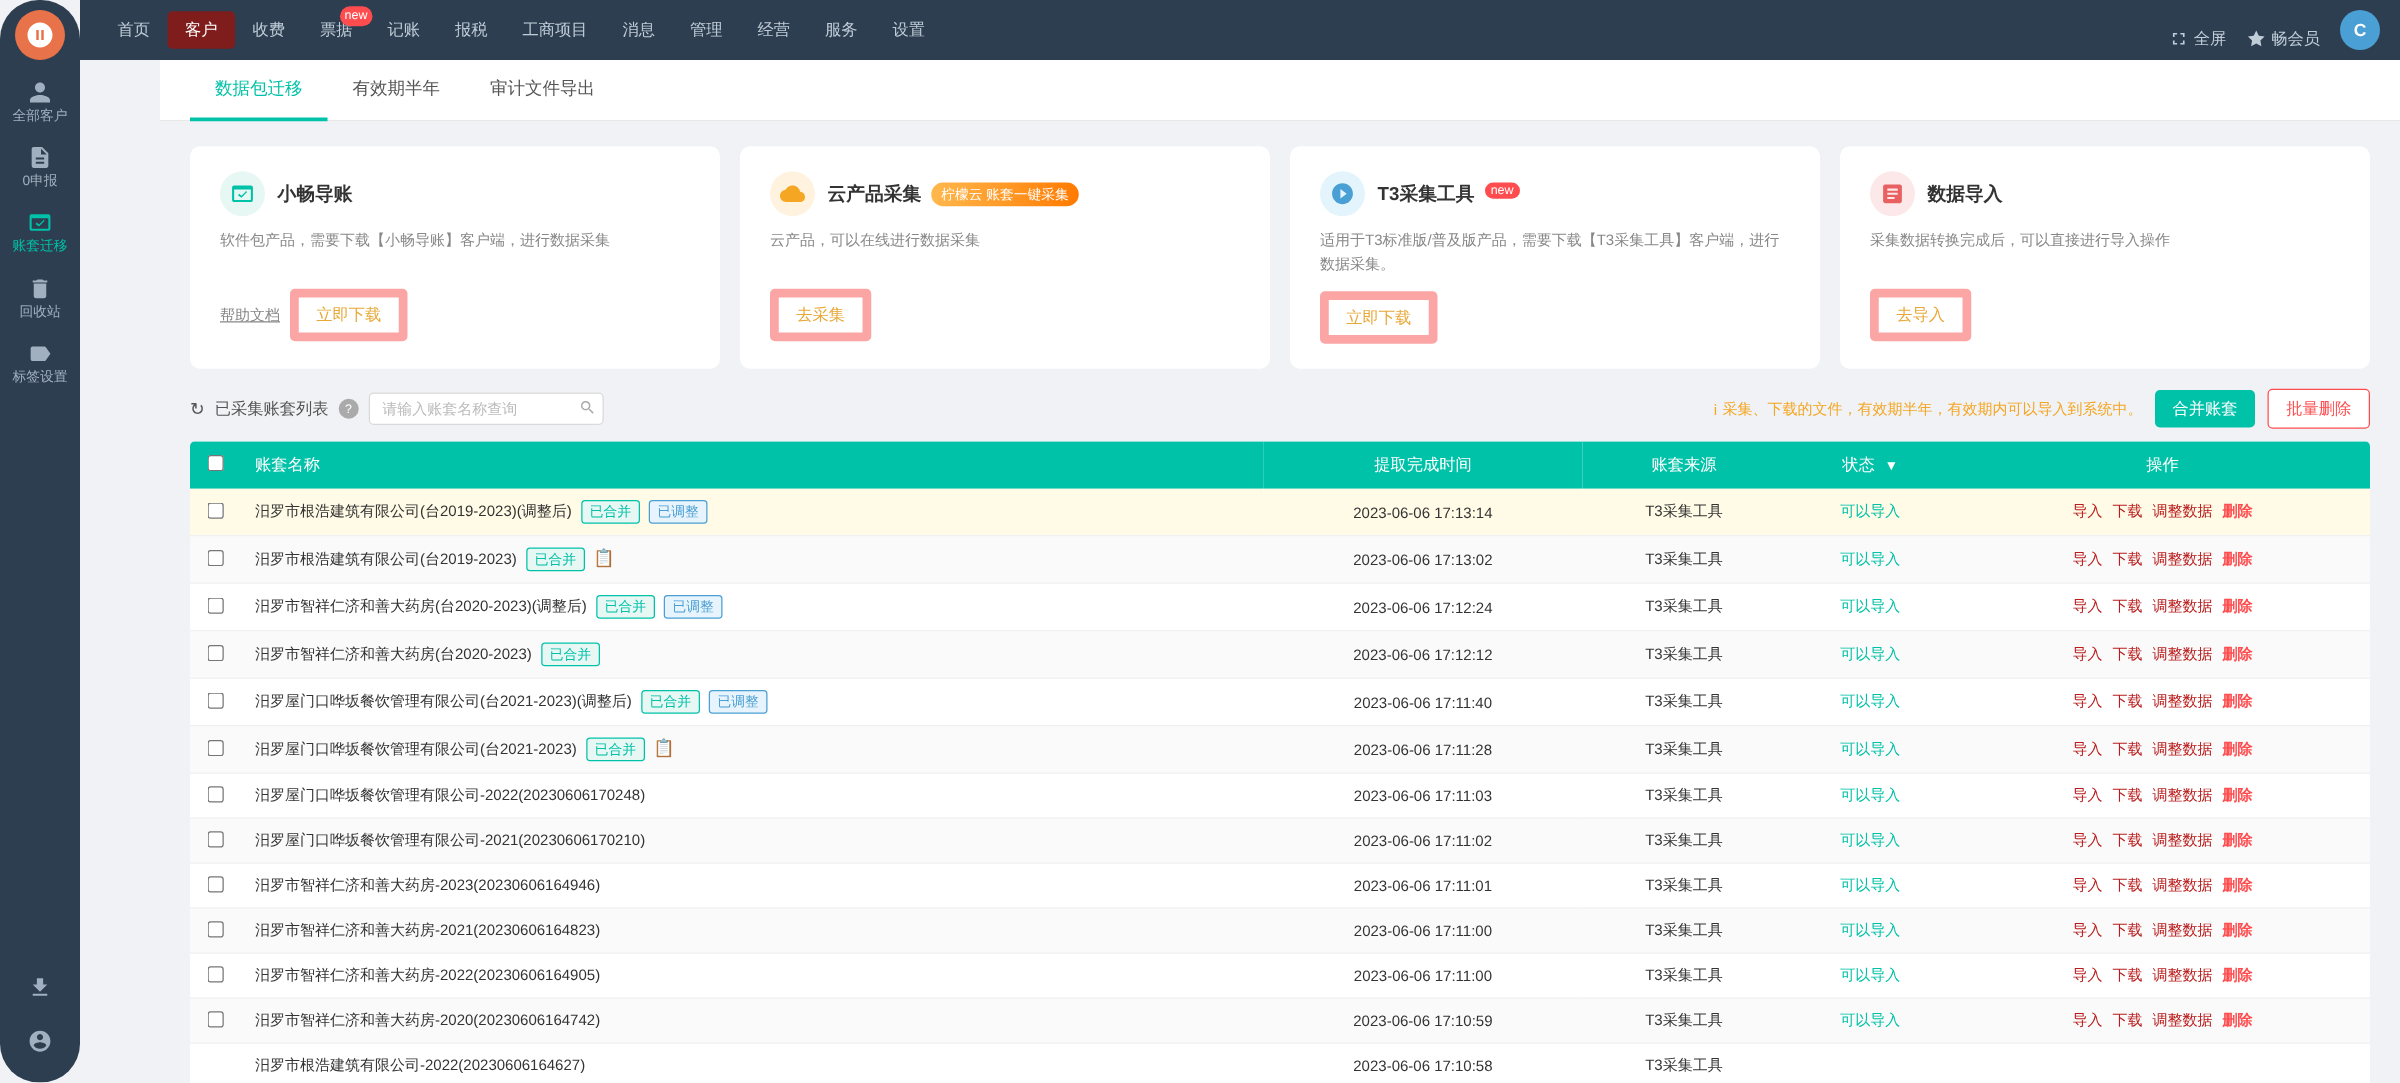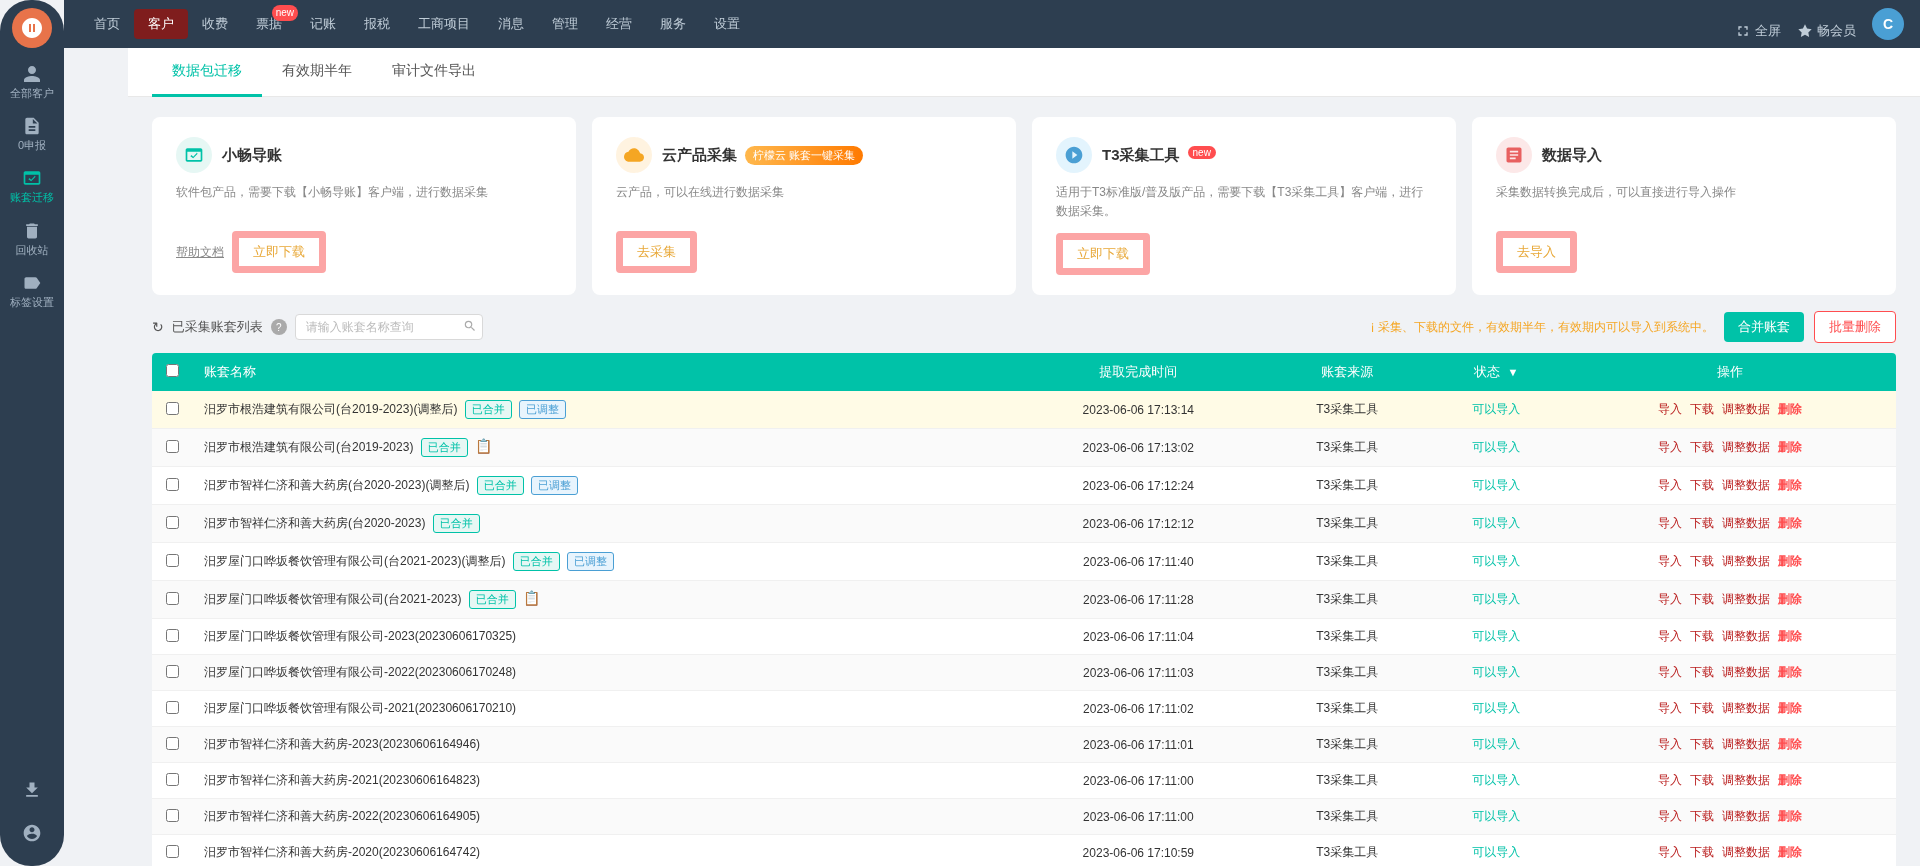--- a/index.html
+++ b/index.html
@@ -505,28 +505,20 @@
             <tr>
               <td><input type="checkbox" style=""></td>
               <td>汨罗屋门口哗坂餐饮管理有限公司(台2021-2023) <span class="tag green">已合并</span> <span class="file-icon">📋</span></td>
               <td>2023-06-06 17:11:28</td>
               <td>T3采集工具</td>
               <td><span class="status-text">可以导入</span></td>
               <td><span class="action-link ">导入</span><span class="action-link ">下载</span><span class="action-link ">调整数据</span><span class="action-link red">删除</span></td>
             </tr>
             <tr>
               <td><input type="checkbox" style=""></td>
-              <td>汨罗屋门口哗坂餐饮管理有限公司-2023(20230606170325)</td>
-              <td>2023-06-06 17:11:04</td>
-              <td>T3采集工具</td>
-              <td><span class="status-text">可以导入</span></td>
-              <td><span class="action-link ">导入</span><span class="action-link ">下载</span><span class="action-link ">调整数据</span><span class="action-link red">删除</span></td>
-            </tr>
-            <tr>
-              <td><input type="checkbox" style=""></td>
               <td>汨罗屋门口哗坂餐饮管理有限公司-2022(20230606170248)</td>
               <td>2023-06-06 17:11:03</td>
               <td>T3采集工具</td>
               <td><span class="status-text">可以导入</span></td>
               <td><span class="action-link ">导入</span><span class="action-link ">下载</span><span class="action-link ">调整数据</span><span class="action-link red">删除</span></td>
             </tr>
             <tr>
               <td><input type="checkbox" style=""></td>
               <td>汨罗屋门口哗坂餐饮管理有限公司-2021(20230606170210)</td>
               <td>2023-06-06 17:11:02</td>

